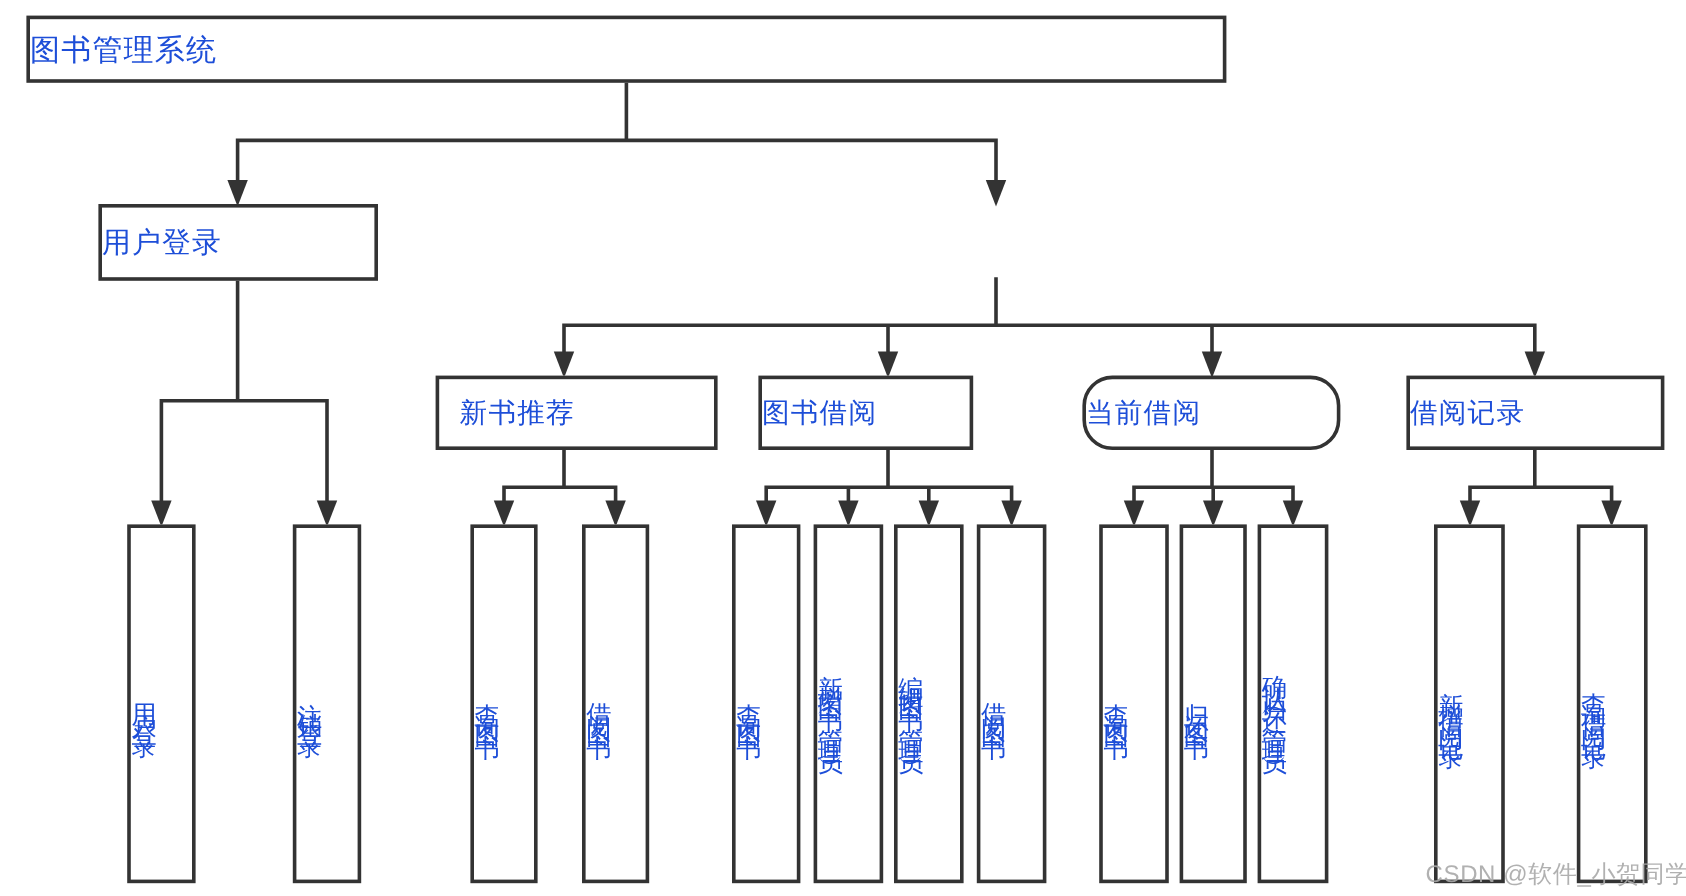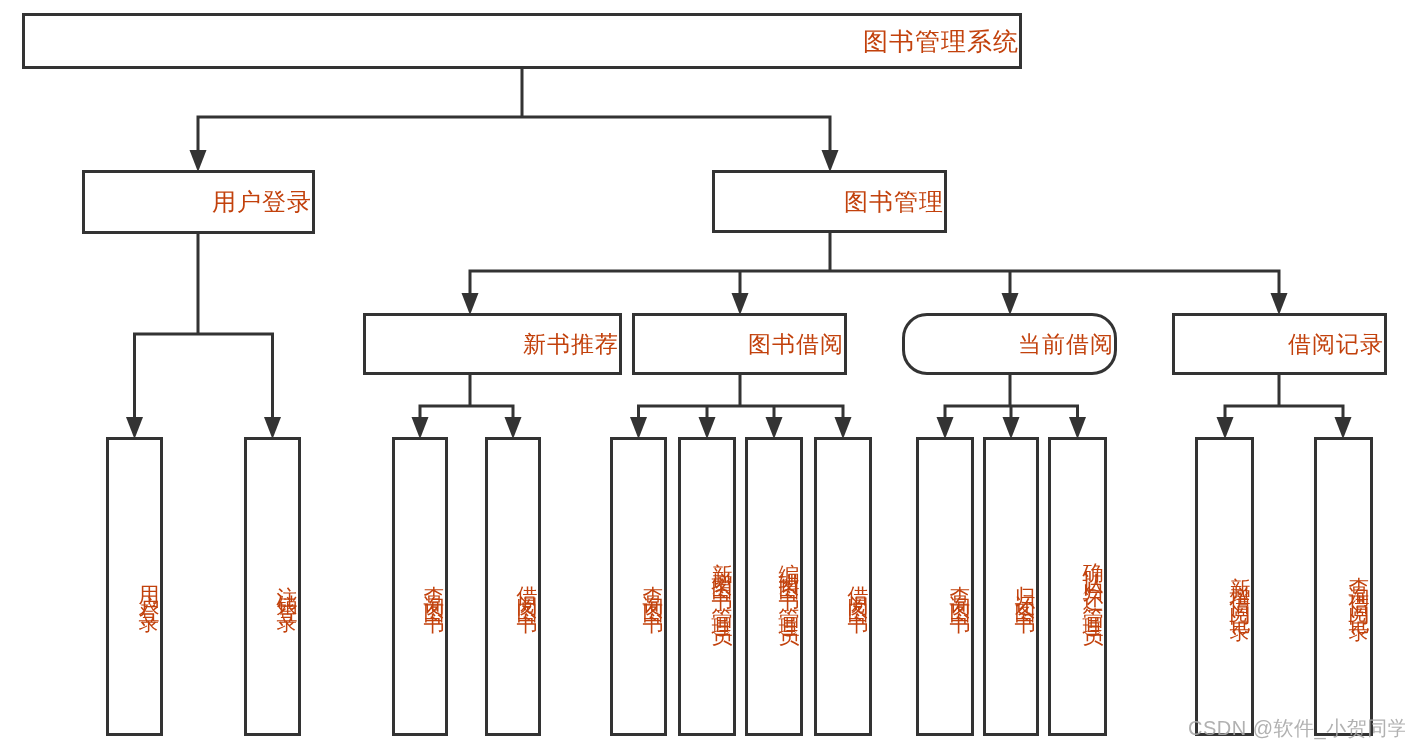--- a/index.html
+++ b/index.html
@@ -9,22 +9,22 @@
     background:#ffffff;
     font-family:"Liberation Sans","DejaVu Sans",sans-serif;
     overflow:hidden;
   }
   .connectors{position:absolute;left:0;top:0;z-index:1;}
   .box{
     position:absolute;
     box-sizing:border-box;
     border:3px solid #333333;
     background:#ffffff;
-    color:#c2410c;
-    display:flex;align-items:center;justify-content:flex-end;
+    color:#1d4ed8;
+    display:flex;align-items:center;justify-content:flex-start;
     z-index:2;
     text-align:center;
   }
   .hlabel{white-space:nowrap;letter-spacing:1px;}
   .root .hlabel{font-size:25px;}
   .lvl2 .hlabel{font-size:24px;}
   .lvl3 .hlabel{font-size:23px;}
   .vleaf .vlabel{
     writing-mode:vertical-rl;
     text-orientation:mixed;
@@ -80,28 +80,25 @@
     </g>
   </svg>
 
   <div class="box root" style="left:22px;top:13px;width:1000px;height:56px;">
     <span class="hlabel">图书管理系统</span>
   </div>
 
   <div class="box lvl2" style="left:82px;top:170px;width:233px;height:64px;">
     <span class="hlabel">用户登录</span>
   </div>
-  <div class="box lvl2" style="left:712px;top:170px;width:235px;height:63px;">
-    <span class="hlabel">图书管理</span>
-  </div>
 
-  <div class="box lvl3" style="left:363px;top:313px;width:259px;height:62px;">
+  <div class="box lvl3" style="left:363px;top:313px;width:235px;height:62px;padding-left:17px;">
     <span class="hlabel">新书推荐</span>
   </div>
-  <div class="box lvl3" style="left:632px;top:313px;width:215px;height:62px;font-family:Liberation Mono, monospace;">
+  <div class="box lvl3" style="left:632px;top:313px;width:179px;height:62px;font-family:Liberation Mono, monospace;">
     <span class="hlabel">图书借阅</span>
   </div>
   <div class="box lvl3" style="left:902px;top:313px;width:215px;height:62px;border-radius:25px;">
     <span class="hlabel">当前借阅</span>
   </div>
   <div class="box lvl3" style="left:1172px;top:313px;width:215px;height:62px;">
     <span class="hlabel">借阅记录</span>
   </div>
 
   <div class="box vleaf" style="left:106px;top:437px;width:57px;height:299px;">

